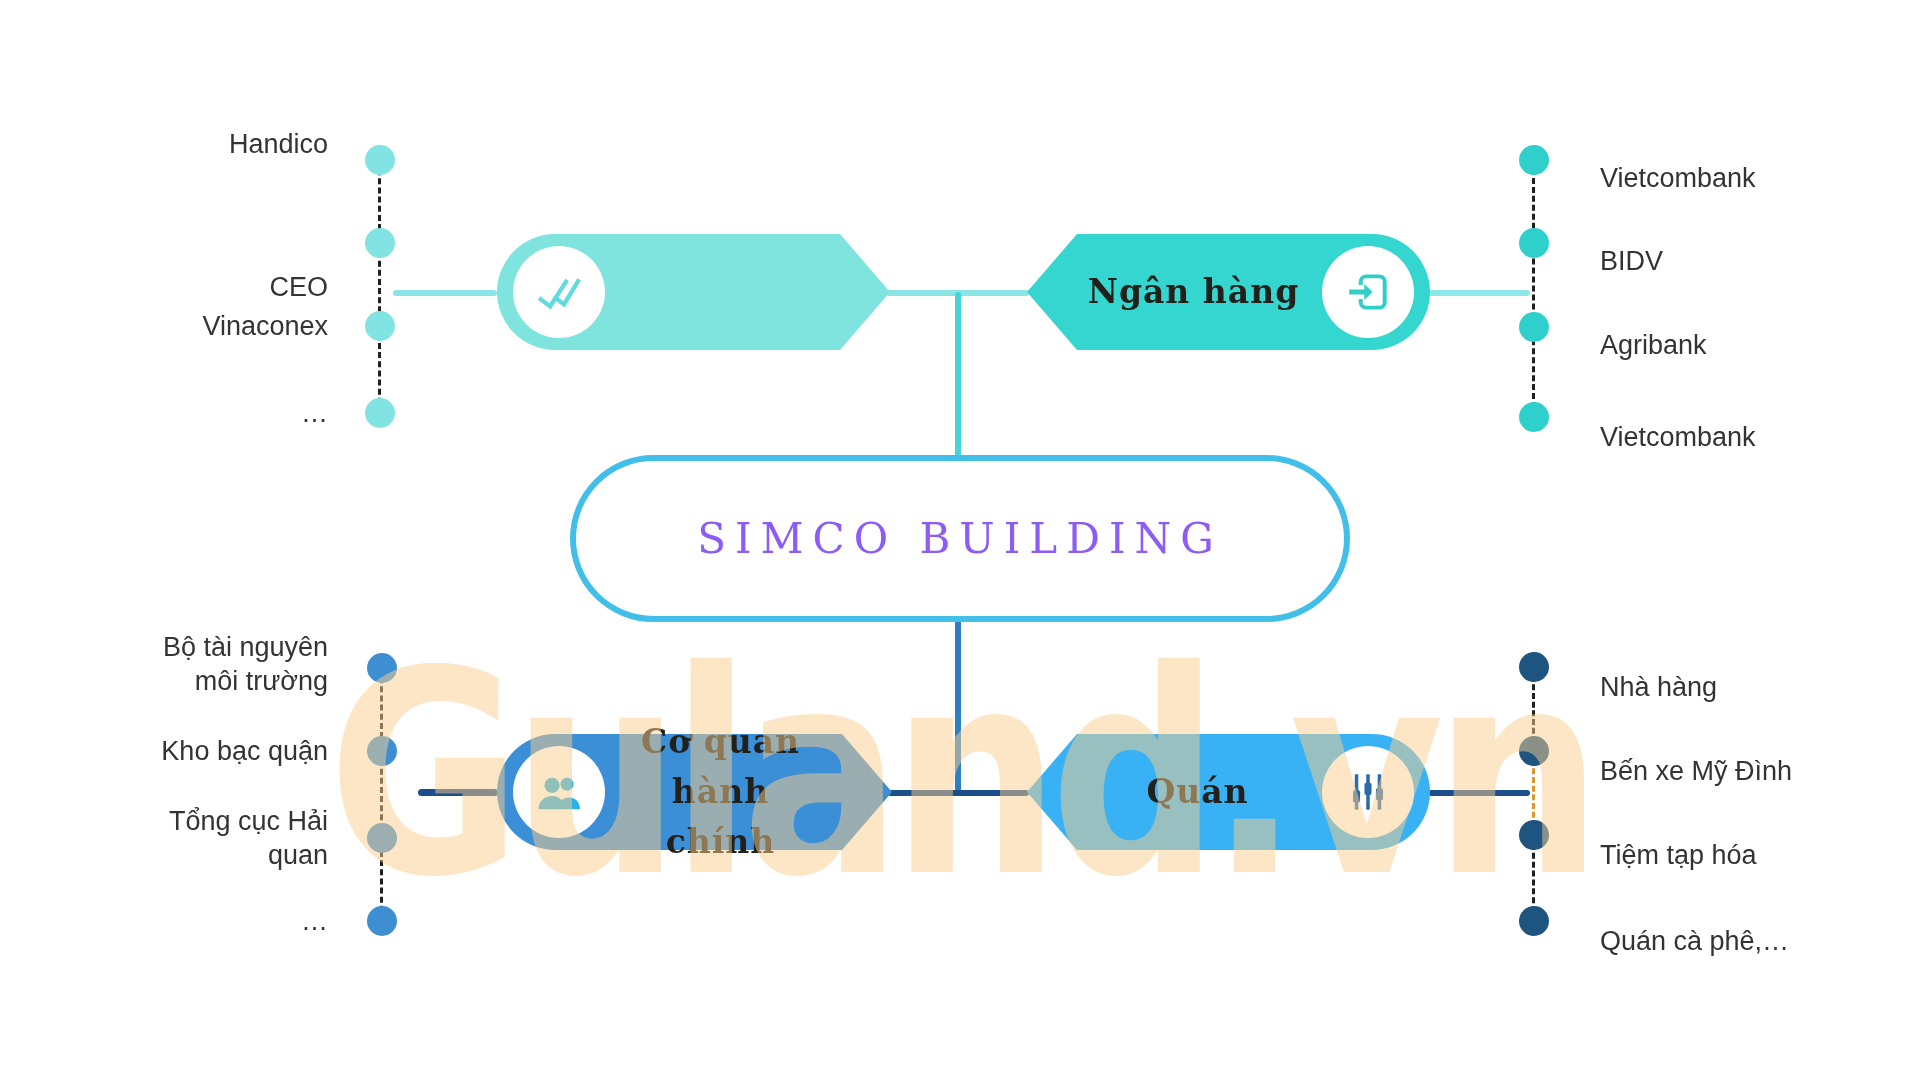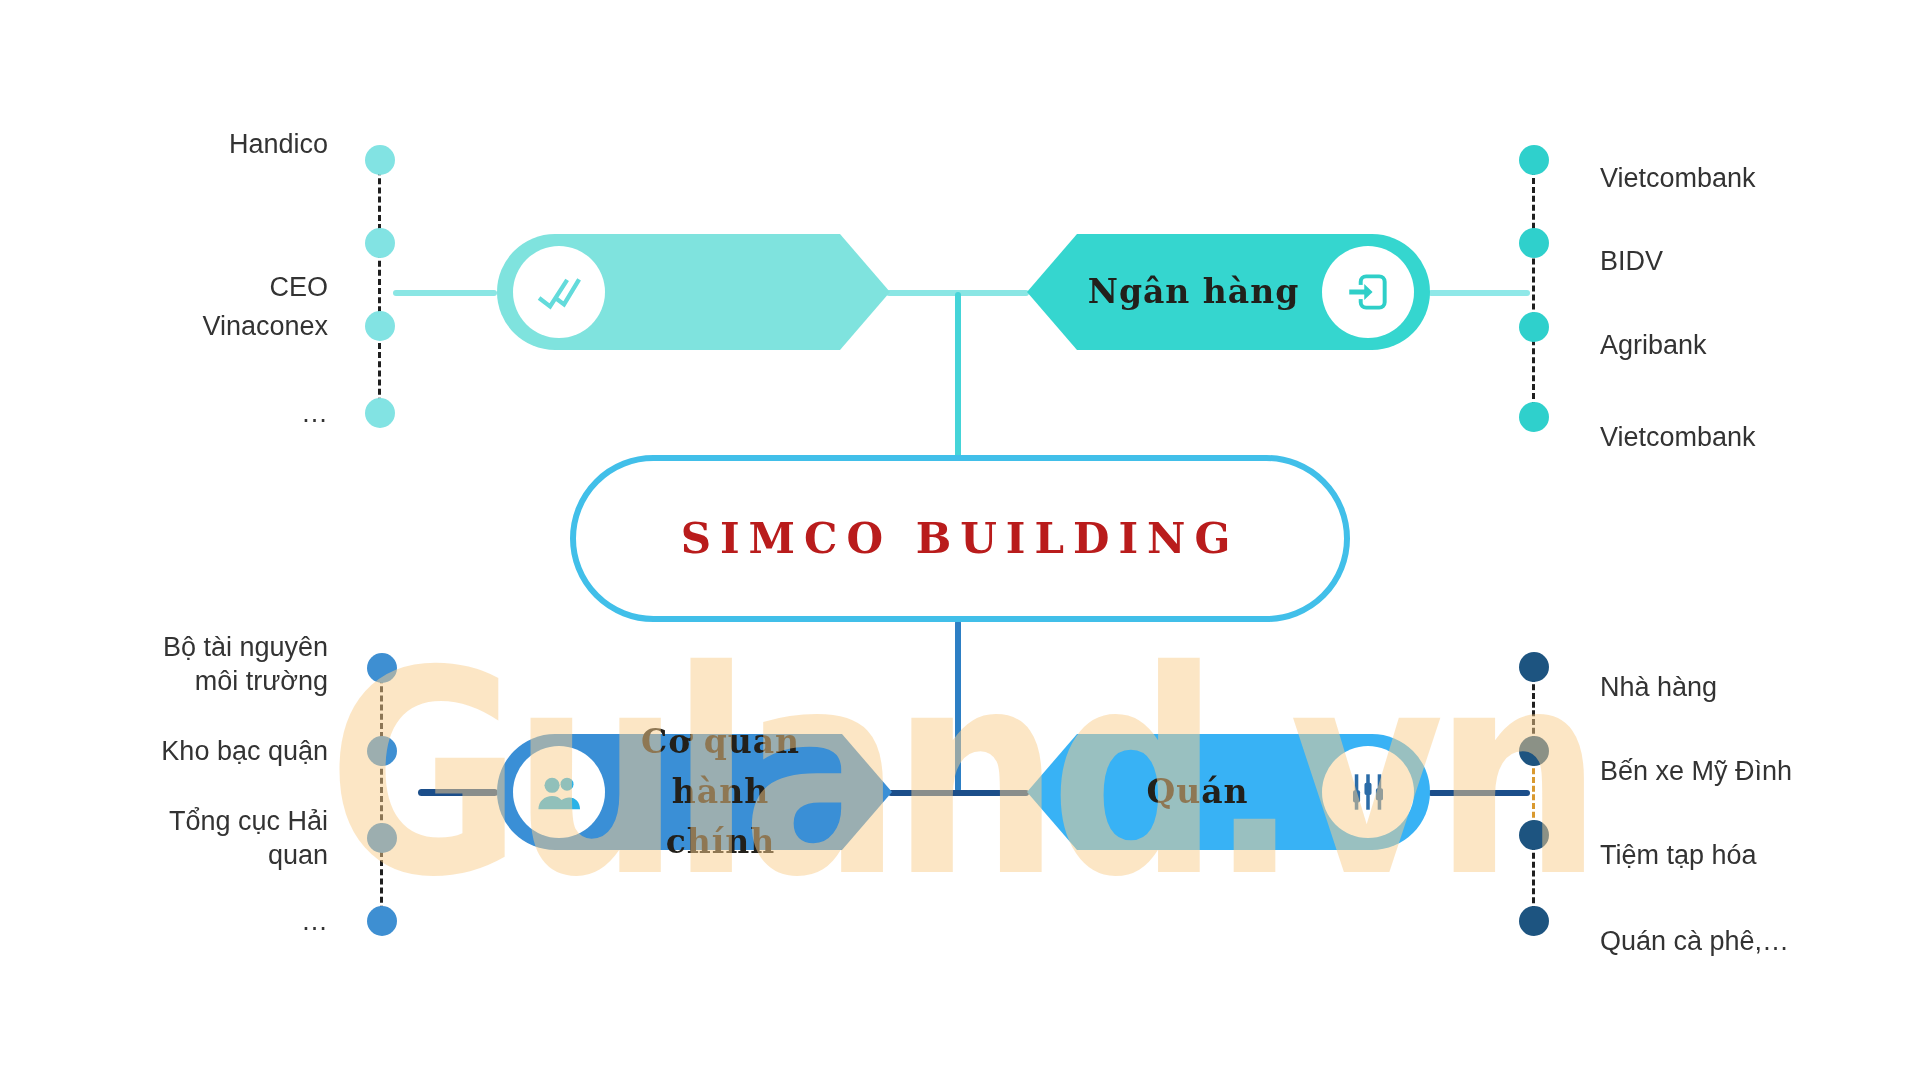--- a/index.html
+++ b/index.html
@@ -31,22 +31,22 @@
   .lbl.r { text-align:right; width:270px; left:58px; }
   .lbl.l { text-align:left;  left:1600px; width:300px;margin-top:20px; }
   
   .center-node {
     position:absolute; left:570px; top:455px; width:780px; height:167px;
     background:#ffffff; border:6px solid #41BFE9; border-radius:84px;
     display:flex; align-items:center; justify-content:center; z-index:3;
     box-sizing:border-box;
   }
   .center-node span {
-    font-family:"DejaVu Serif", serif; font-weight:bold; font-size:42px;
-    letter-spacing:9px; color:#b91c1c;
+    font-family:"DejaVu Serif", serif; font-weight:normal; font-size:42px;
+    letter-spacing:9px; color:#8b5cf6;
   }
   
   .badge { position:absolute; height:116px; z-index:3; }
   .badge-shape { position:absolute; inset:0; }
   .shape-rpoint { border-radius:58px 0 0 58px;
     clip-path:polygon(0 0, calc(100% - 50px) 0, 100% 50%, calc(100% - 50px) 100%, 0 100%); }
   .shape-lpoint { border-radius:0 58px 58px 0;
     clip-path:polygon(0 50%, 50px 0, 100% 0, 100% 100%, 50px 100%); }
   .badge-circle { position:absolute; width:92px; height:92px; top:12px;
     background:#ffffff; border-radius:50%;

